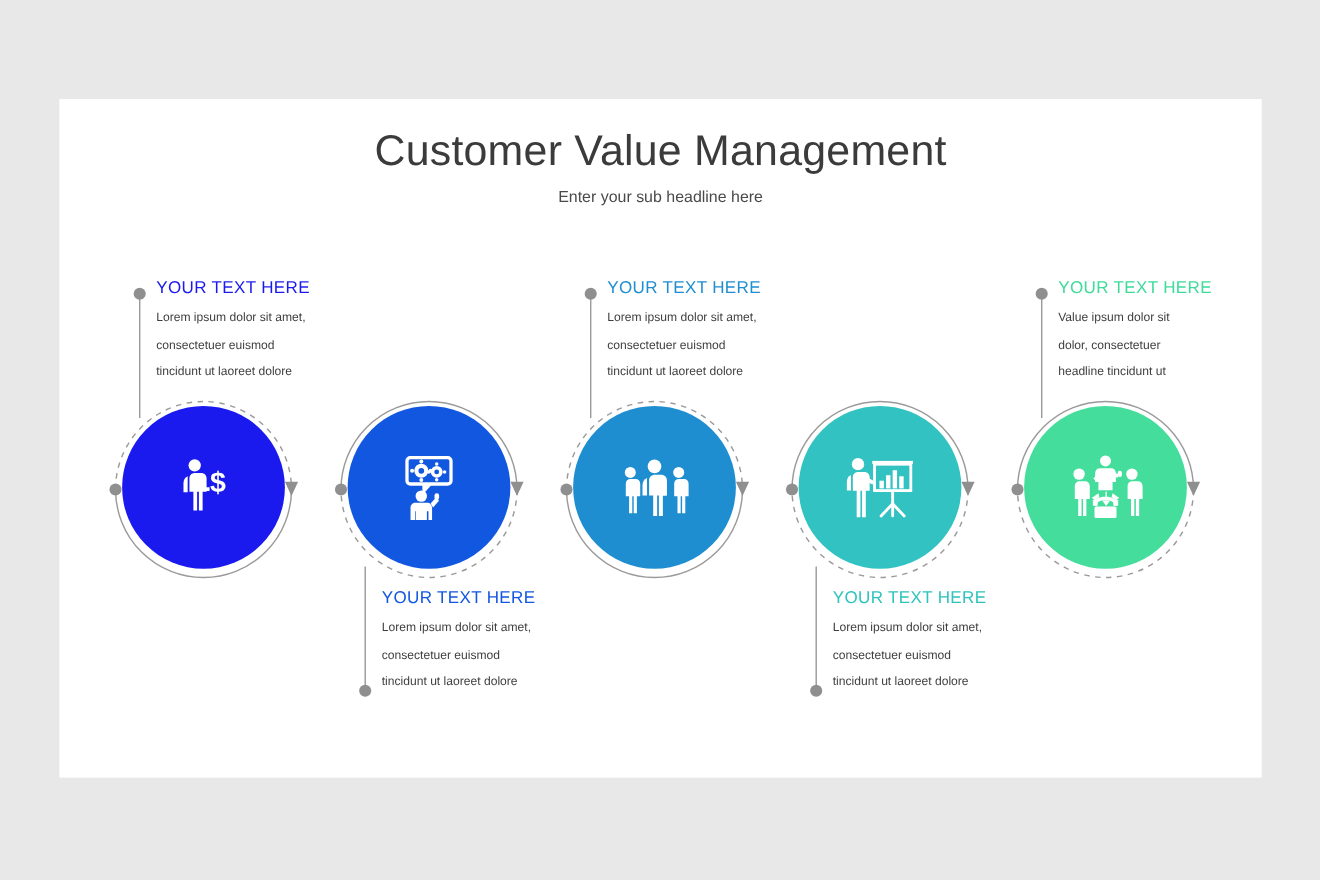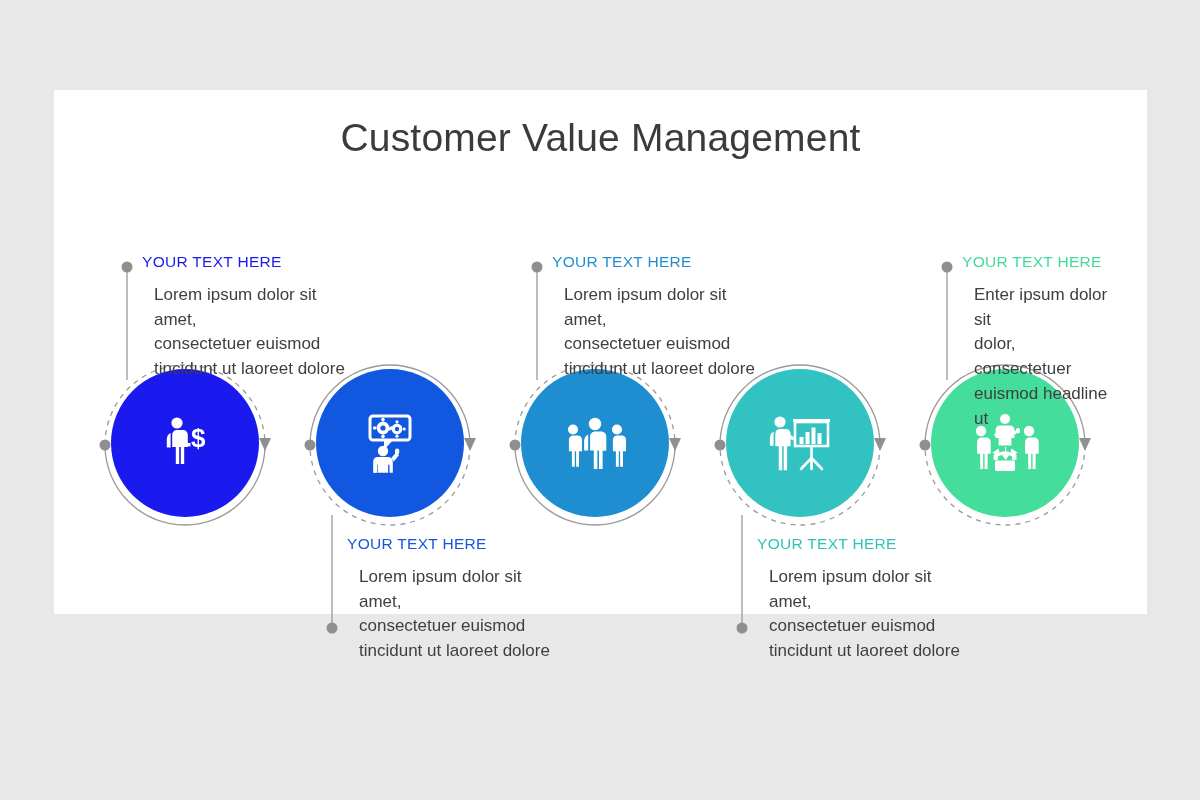--- a/index.html
+++ b/index.html
@@ -11,21 +11,21 @@
     height: 800px;
     background: #e8e8e9;
     font-family: "Liberation Sans", sans-serif;
     overflow: hidden;
   }
   #slide {
     position: absolute;
     left: 54px;
     top: 90px;
     width: 1093px;
-    height: 524px;
+    height: 617px;
     background: #ffffff;
   }
   #title {
     position: absolute;
     left: 0;
     top: 26px;
     width: 1093px;
     text-align: center;
     font-size: 39px;
     font-weight: 400;
@@ -72,33 +72,34 @@
     width: 215px;
   }
   .txtblk .head {
     font-size: 15.5px;
     font-weight: normal;
     letter-spacing: 0.3px;
     margin: 0 0 6px 0;
     white-space: nowrap;
   }
   .txtblk .body {
-    font-size: 17px;
+    font-size: 11px;
     color: #3f3f3f;
     line-height: 24.7px;
-    margin: 12px;
+    margin: 0;
   }
   .txtblk.narrow { width: 158px; }
 </style>
 </head>
 <body>
 
 <div id="slide">
 
   <div id="title">Customer Value Management</div>
+  <div id="subtitle">Enter your sub headline here</div>
 
   <div class="stage">
 
     <svg class="ringsvg" viewBox="0 0 1093 617">
       <g fill="none" stroke="#9a9a9a" stroke-width="1.3">
 
         <path d="M 51,355 A 80,80 0 0 1 211,355" stroke-dasharray="5,5"></path>
         <path d="M 211,355 A 80,80 0 0 1 51,355"></path>
 
         <path d="M 256,355 A 80,80 0 0 1 416,355"></path>
@@ -294,20 +295,20 @@
       <p class="body">
         <span>Lorem ipsum dolor sit amet,</span><br>
         <span>consectetuer euismod</span><br>
         <span>tincidunt ut laoreet dolore</span>
       </p>
     </div>
 
     <div class="txtblk narrow" style="left:908px; top:163px;">
       <p class="head" style="color:#3fdb9a;">YOUR TEXT HERE</p>
       <p class="body">
-        <span>Enter ipsum dolor sit</span><br>
+        <span>Value ipsum dolor sit</span><br>
         <span>dolor, consectetuer</span><br>
-        <span>euismod headline ut</span>
+        <span>headline tincidunt ut</span>
       </p>
     </div>
 
   </div>
 </div>
 
 </body></html>

